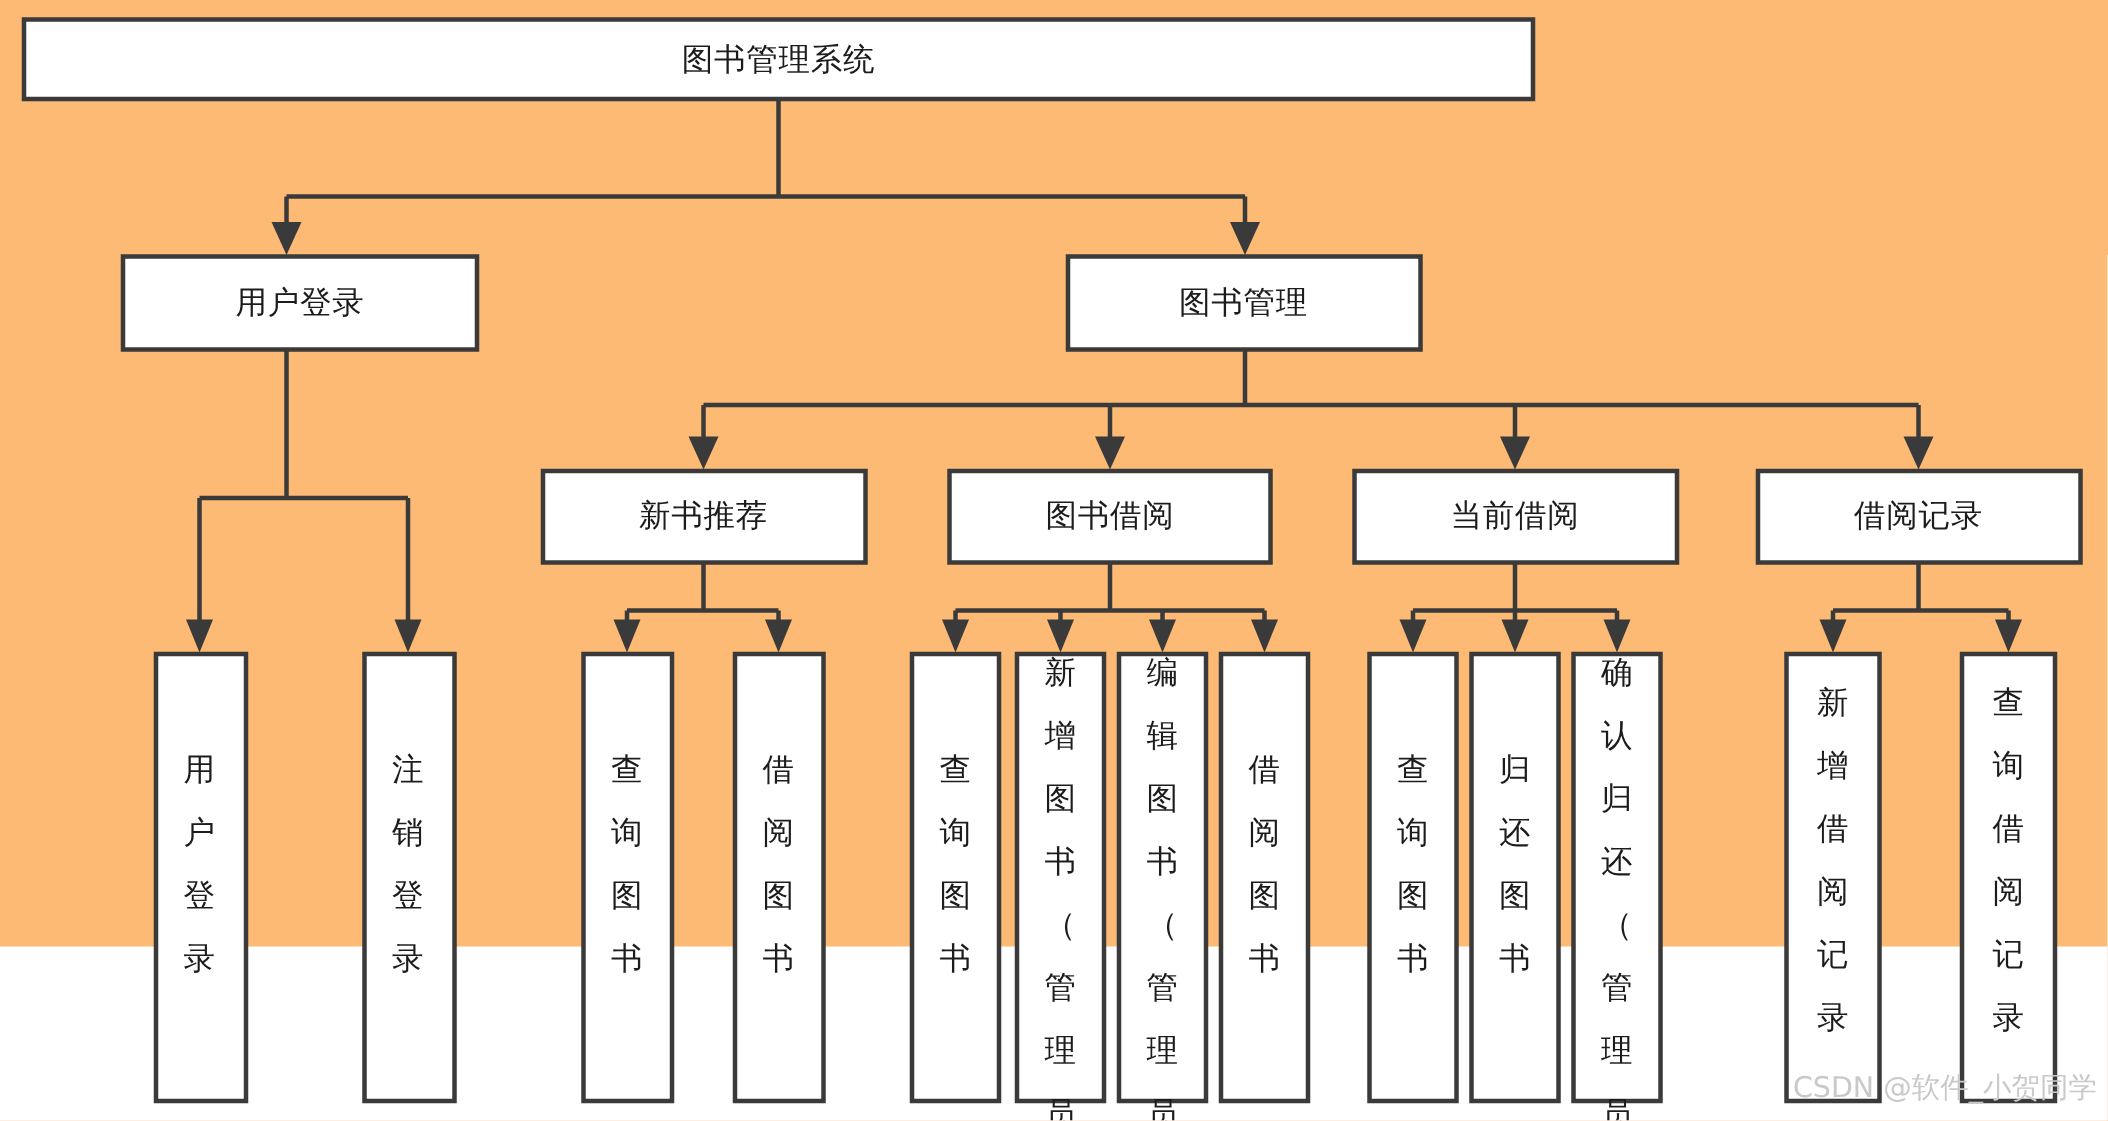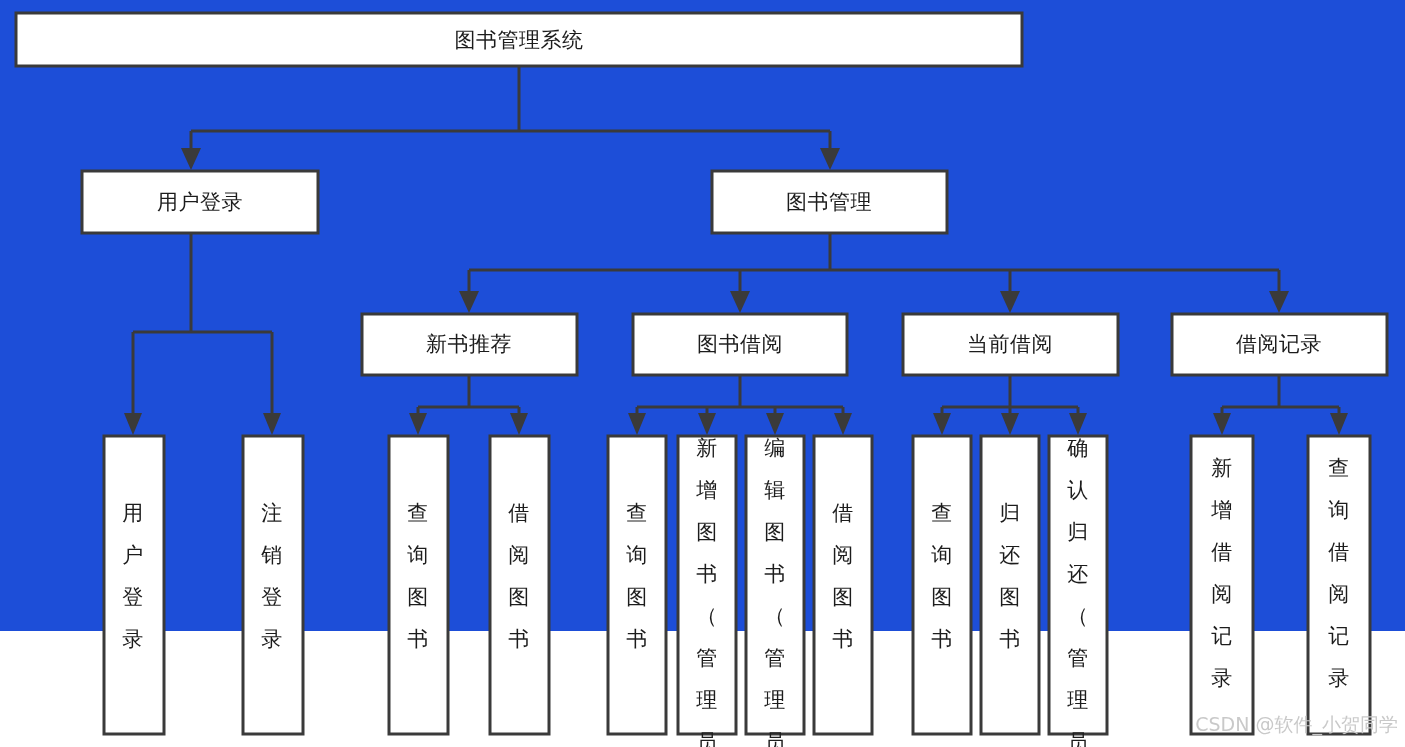--- a/index.html
+++ b/index.html
@@ -11,21 +11,21 @@
   body {
     width: 1405px;
     height: 747px;
     overflow: hidden;
     font-family: "DejaVu Sans", "Liberation Sans", sans-serif;
   }
   #diagram-root {
     position: relative;
     width: 1405px;
     height: 631px;
-    background: #1d4ed8;
+    background: #fdba74;
   }
   svg#flowchart {
     display: block;
     width: 1405px;
     height: 747px;
   }
   .node-box {
     fill: #ffffff;
     stroke: #3a3a3a;
     stroke-width: 3;

